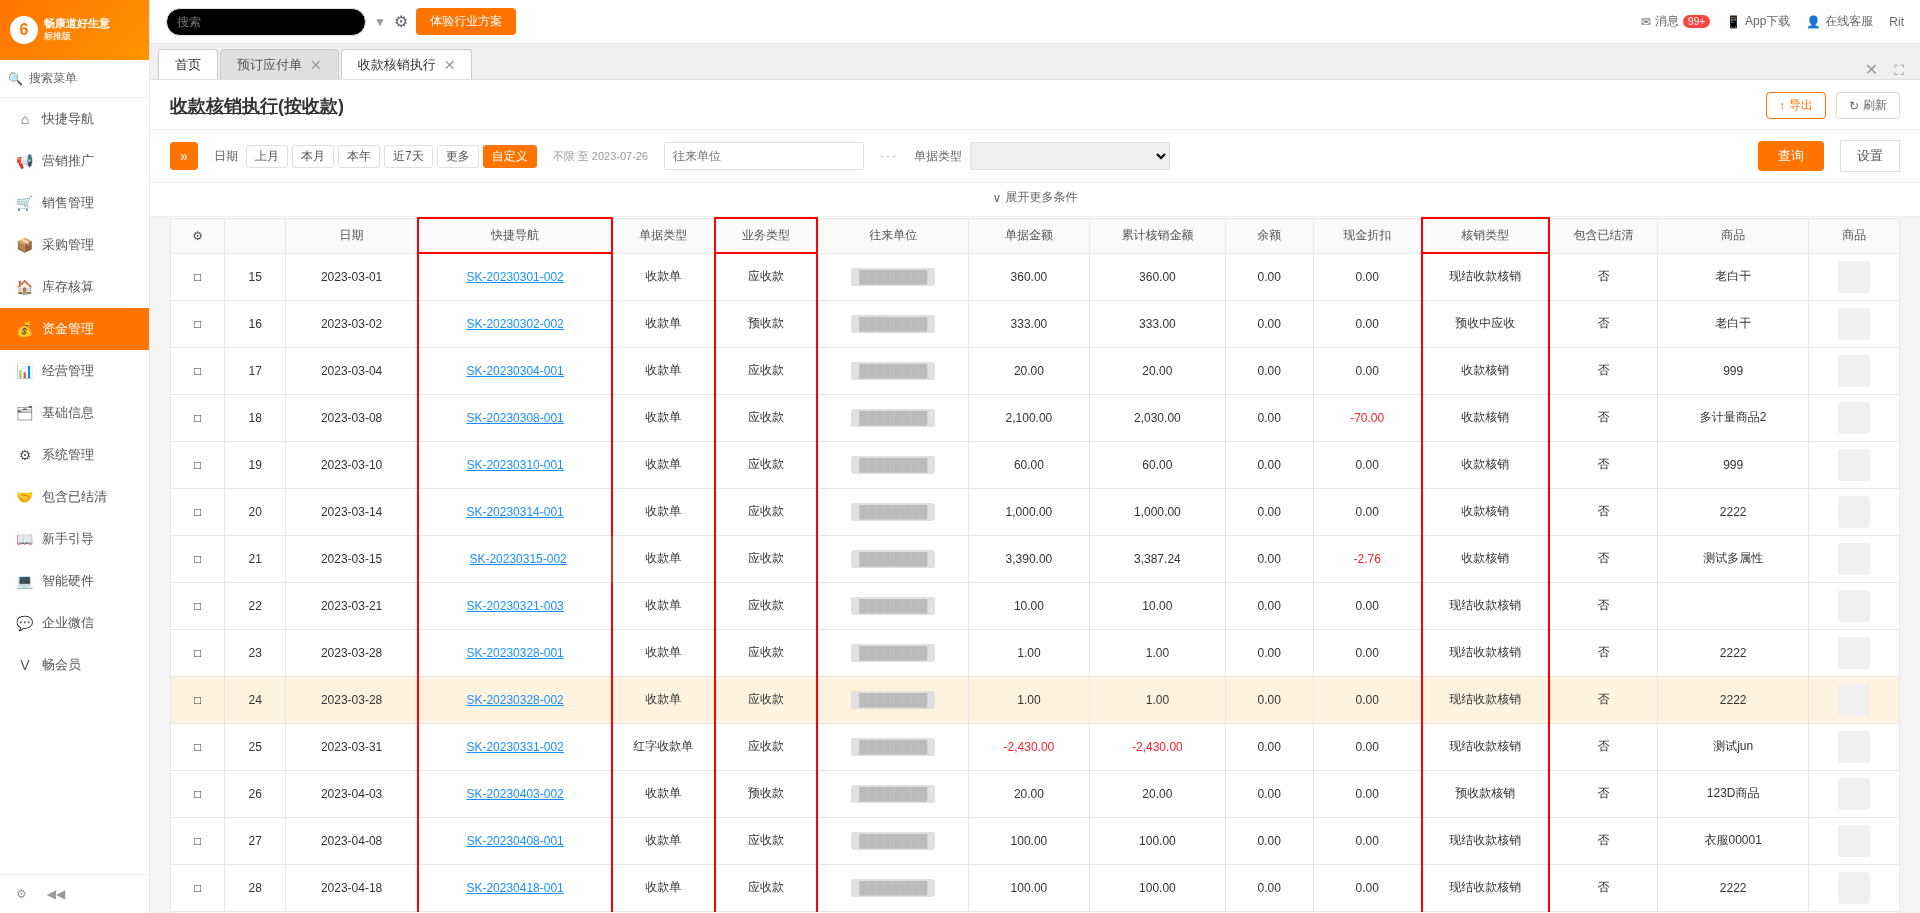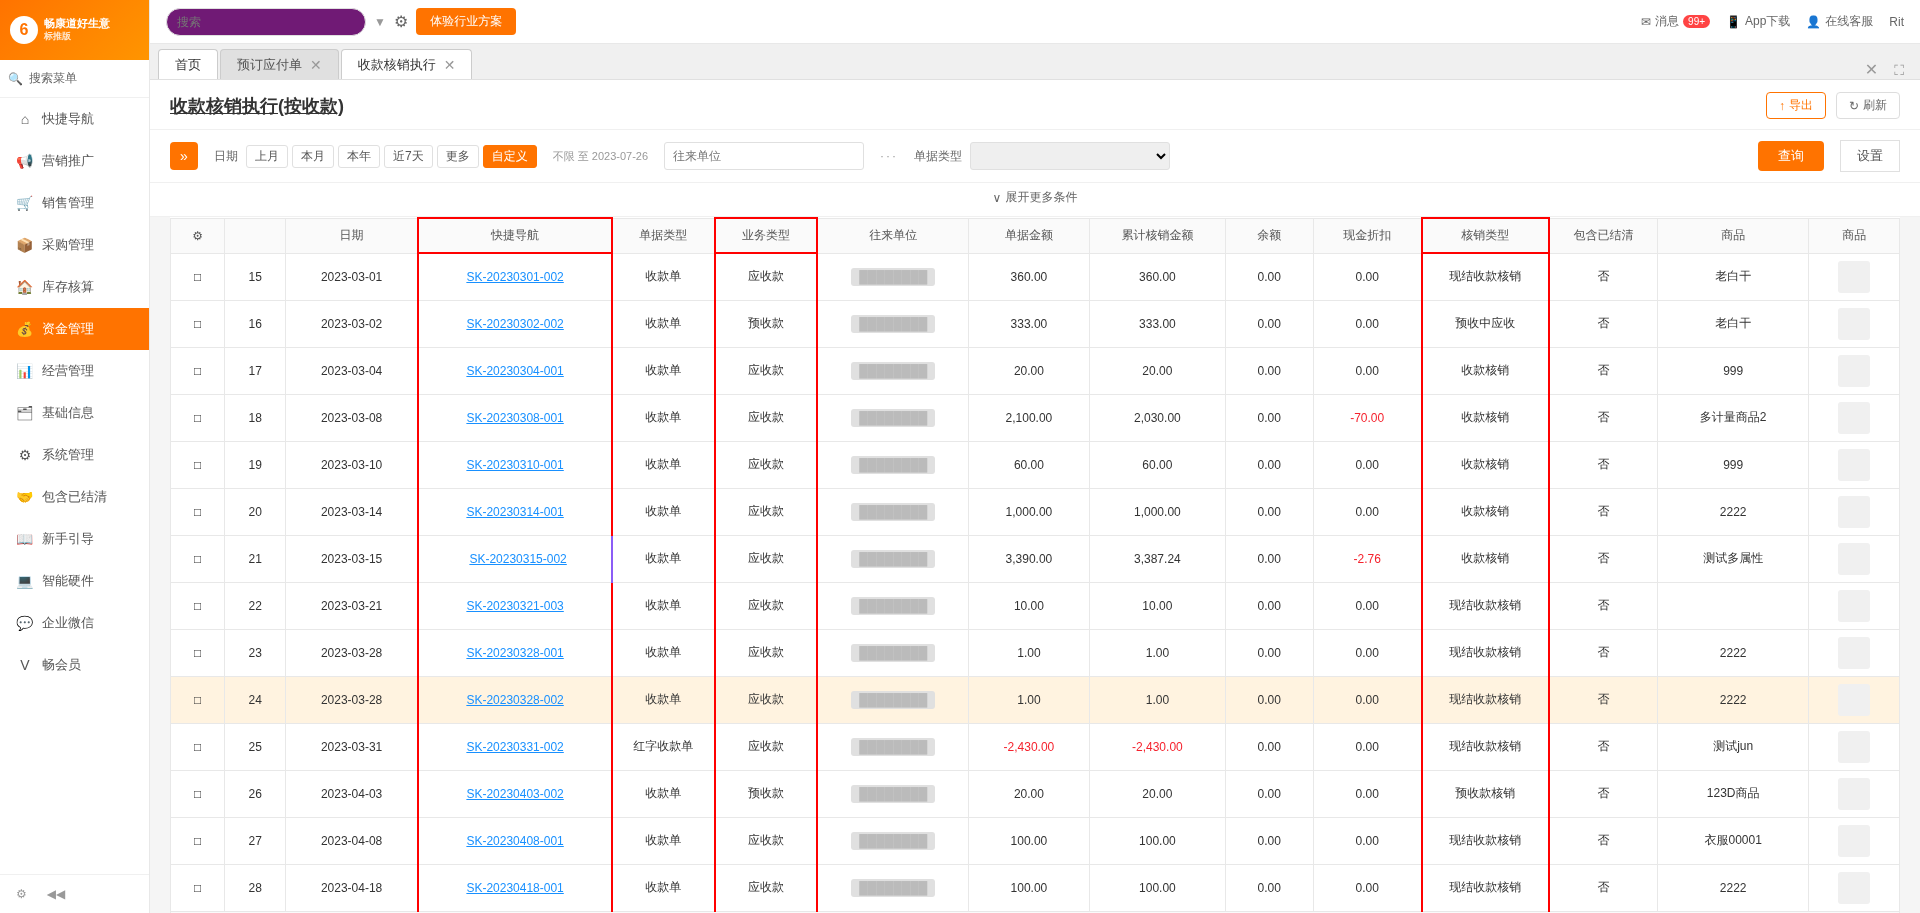--- a/index.html
+++ b/index.html
@@ -79,21 +79,21 @@
       padding: 0 16px;
       gap: 16px;
     }
     .topbar-left { display: flex; align-items: center; gap: 8px; flex: 1; }
     .topbar-input {
       width: 200px;
       height: 28px;
       border: 1px solid #e0e0e0;
       border-radius: 14px;
       padding: 0 10px;
-      background: #701a75;
+      background: #000000;
       color: #999;
       font-size: 12px;
     }
     .topbar-btn {
       background: #ff7300;
       color: #fff;
       border: none;
       border-radius: 4px;
       padding: 5px 14px;
       cursor: pointer;
@@ -581,21 +581,21 @@
     <td>0.00</td>
     <td style="border-left:2px solid red;border-right:2px solid red;">收款核销</td>
     <td>否</td>
     <td>2222</td>
     <td><span class="img-thumb"></span></td>
   </tr>
             <tr>
     <td>□</td>
     <td>21</td>
     <td>2023-03-15</td>
-    <td style="border-left:2px solid red;border-right:2px solid #8b5cf6;padding-left:12px;"><a class="link">SK-20230315-002</a></td>
+    <td style="border-left:2px solid red;border-right:2px solid #c2410c;padding-left:12px;"><a class="link">SK-20230315-002</a></td>
     <td>收款单</td>
     <td style="border-left:2px solid red;border-right:2px solid red;">应收款</td>
     <td><span style="background:#e0e0e0;border-radius:3px;padding:2px 8px;color:#bbb;">████████</span></td>
     <td>3,390.00</td>
     <td>3,387.24</td>
     <td>0.00</td>
     <td style="color:#f5222d;">-2.76</td>
     <td style="border-left:2px solid red;border-right:2px solid red;">收款核销</td>
     <td>否</td>
     <td>测试多属性</td>

